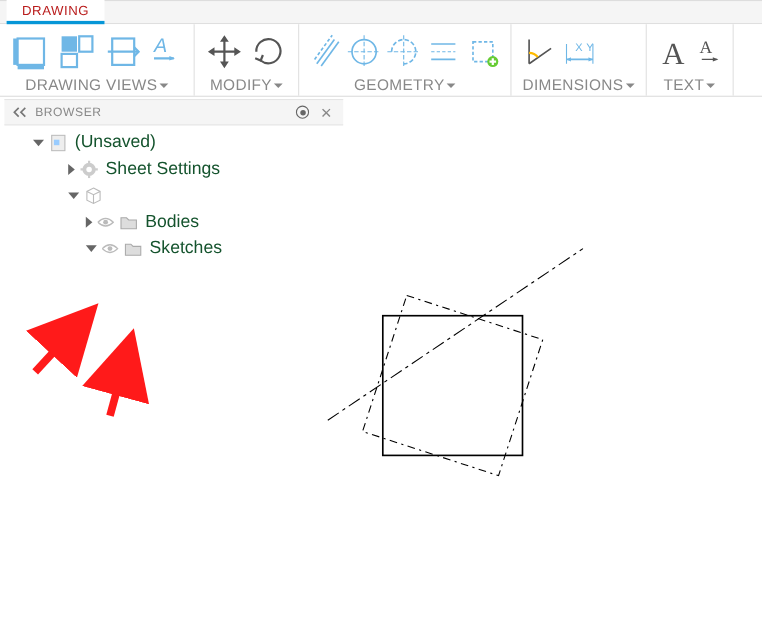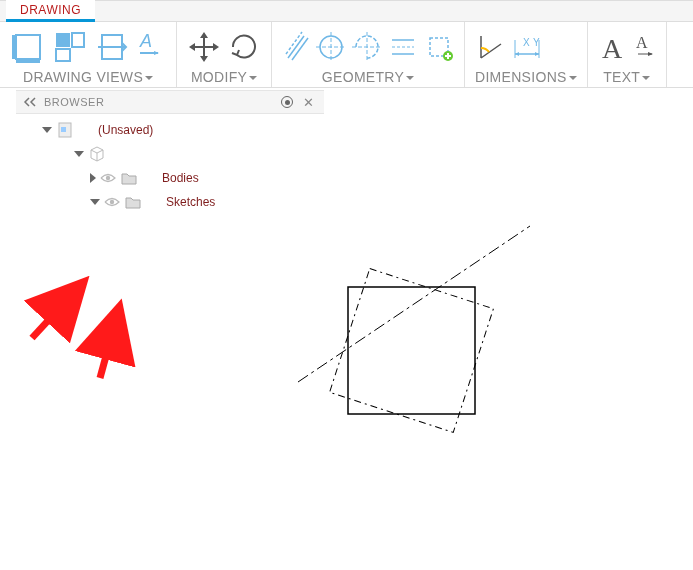--- a/index.html
+++ b/index.html
@@ -68,21 +68,21 @@
     margin-left:2px;
     vertical-align:middle;
   }
 
   .content {
     position: relative;
     height: 482px;
   }
   .browser-panel {
     position: absolute;
-    left: 16px;
+    left: 4px;
     top: 2px;
     width: 308px;
     background: #fff;
   }
   .browser-header {
     height: 24px;
     display: flex;
     align-items: center;
     padding: 0 6px;
     background: #f5f5f5;
@@ -132,21 +132,21 @@
     border-left:5px solid transparent;
     border-right:5px solid transparent;
     border-top:6px solid #666;
   }
   .spacer { display:inline-block; flex-shrink:0; }
   .eye {
     width:16px;height:16px;cursor:pointer;flex-shrink:0;
     display:flex;align-items:center;justify-content:center;
   }
   .node-icon { width:18px;height:18px;display:flex;align-items:center;justify-content:center;flex-shrink:0;}
-  .node-label { font-size:12px;color:#7f1d1d;margin-left:20px;overflow:hidden;text-overflow:ellipsis;}
+  .node-label { font-size:16px;color:#14532d;margin-left:2px;overflow:hidden;text-overflow:ellipsis;}
 
   .canvas {
     position:absolute;
     left:0;top:0;right:0;bottom:0;
     pointer-events:none;
   }
 </style>
 </head>
 <body>
 
@@ -324,20 +324,37 @@
           <svg width="16" height="16">
               <rect x="2" y="1" width="12" height="14" fill="#eee" stroke="#bbb"></rect>
               <rect x="4" y="5" width="5" height="5" fill="#9cf"></rect>
             </svg>
         </span>
         <span class="node-label">(Unsaved)</span>
       </div>
 
 
 
+      <div class="tree-row">
+        <span class="spacer" style="width:48px"></span>
+        <span class="disclosure"></span>
+        <span class="node-icon">
+          <svg width="16" height="16">
+              <circle cx="8" cy="8" r="6" fill="#ccc"></circle>
+              <circle cx="8" cy="8" r="2.5" fill="#fff"></circle>
+              <g stroke="#ccc" stroke-width="2">
+                <line x1="8" y1="0" x2="8" y2="4"></line>
+                <line x1="8" y1="12" x2="8" y2="16"></line>
+                <line x1="0" y1="8" x2="4" y2="8"></line>
+                <line x1="12" y1="8" x2="16" y2="8"></line>
+              </g>
+            </svg>
+        </span>
+        <span class="node-label">Sheet Settings</span>
+      </div>
 
       <div class="tree-row">
         <span class="spacer" style="width:48px"></span>
         <span class="disclosure open"></span>
         <span class="node-icon">
           <svg width="16" height="16">
               <path d="M8 1 L14 4 L14 12 L8 15 L2 12 L2 4 Z" fill="#fff" stroke="#bbb"></path>
               <path d="M2 4 L8 7 L14 4 M8 7 L8 15" stroke="#bbb" fill="none"></path>
             </svg>
         </span>

